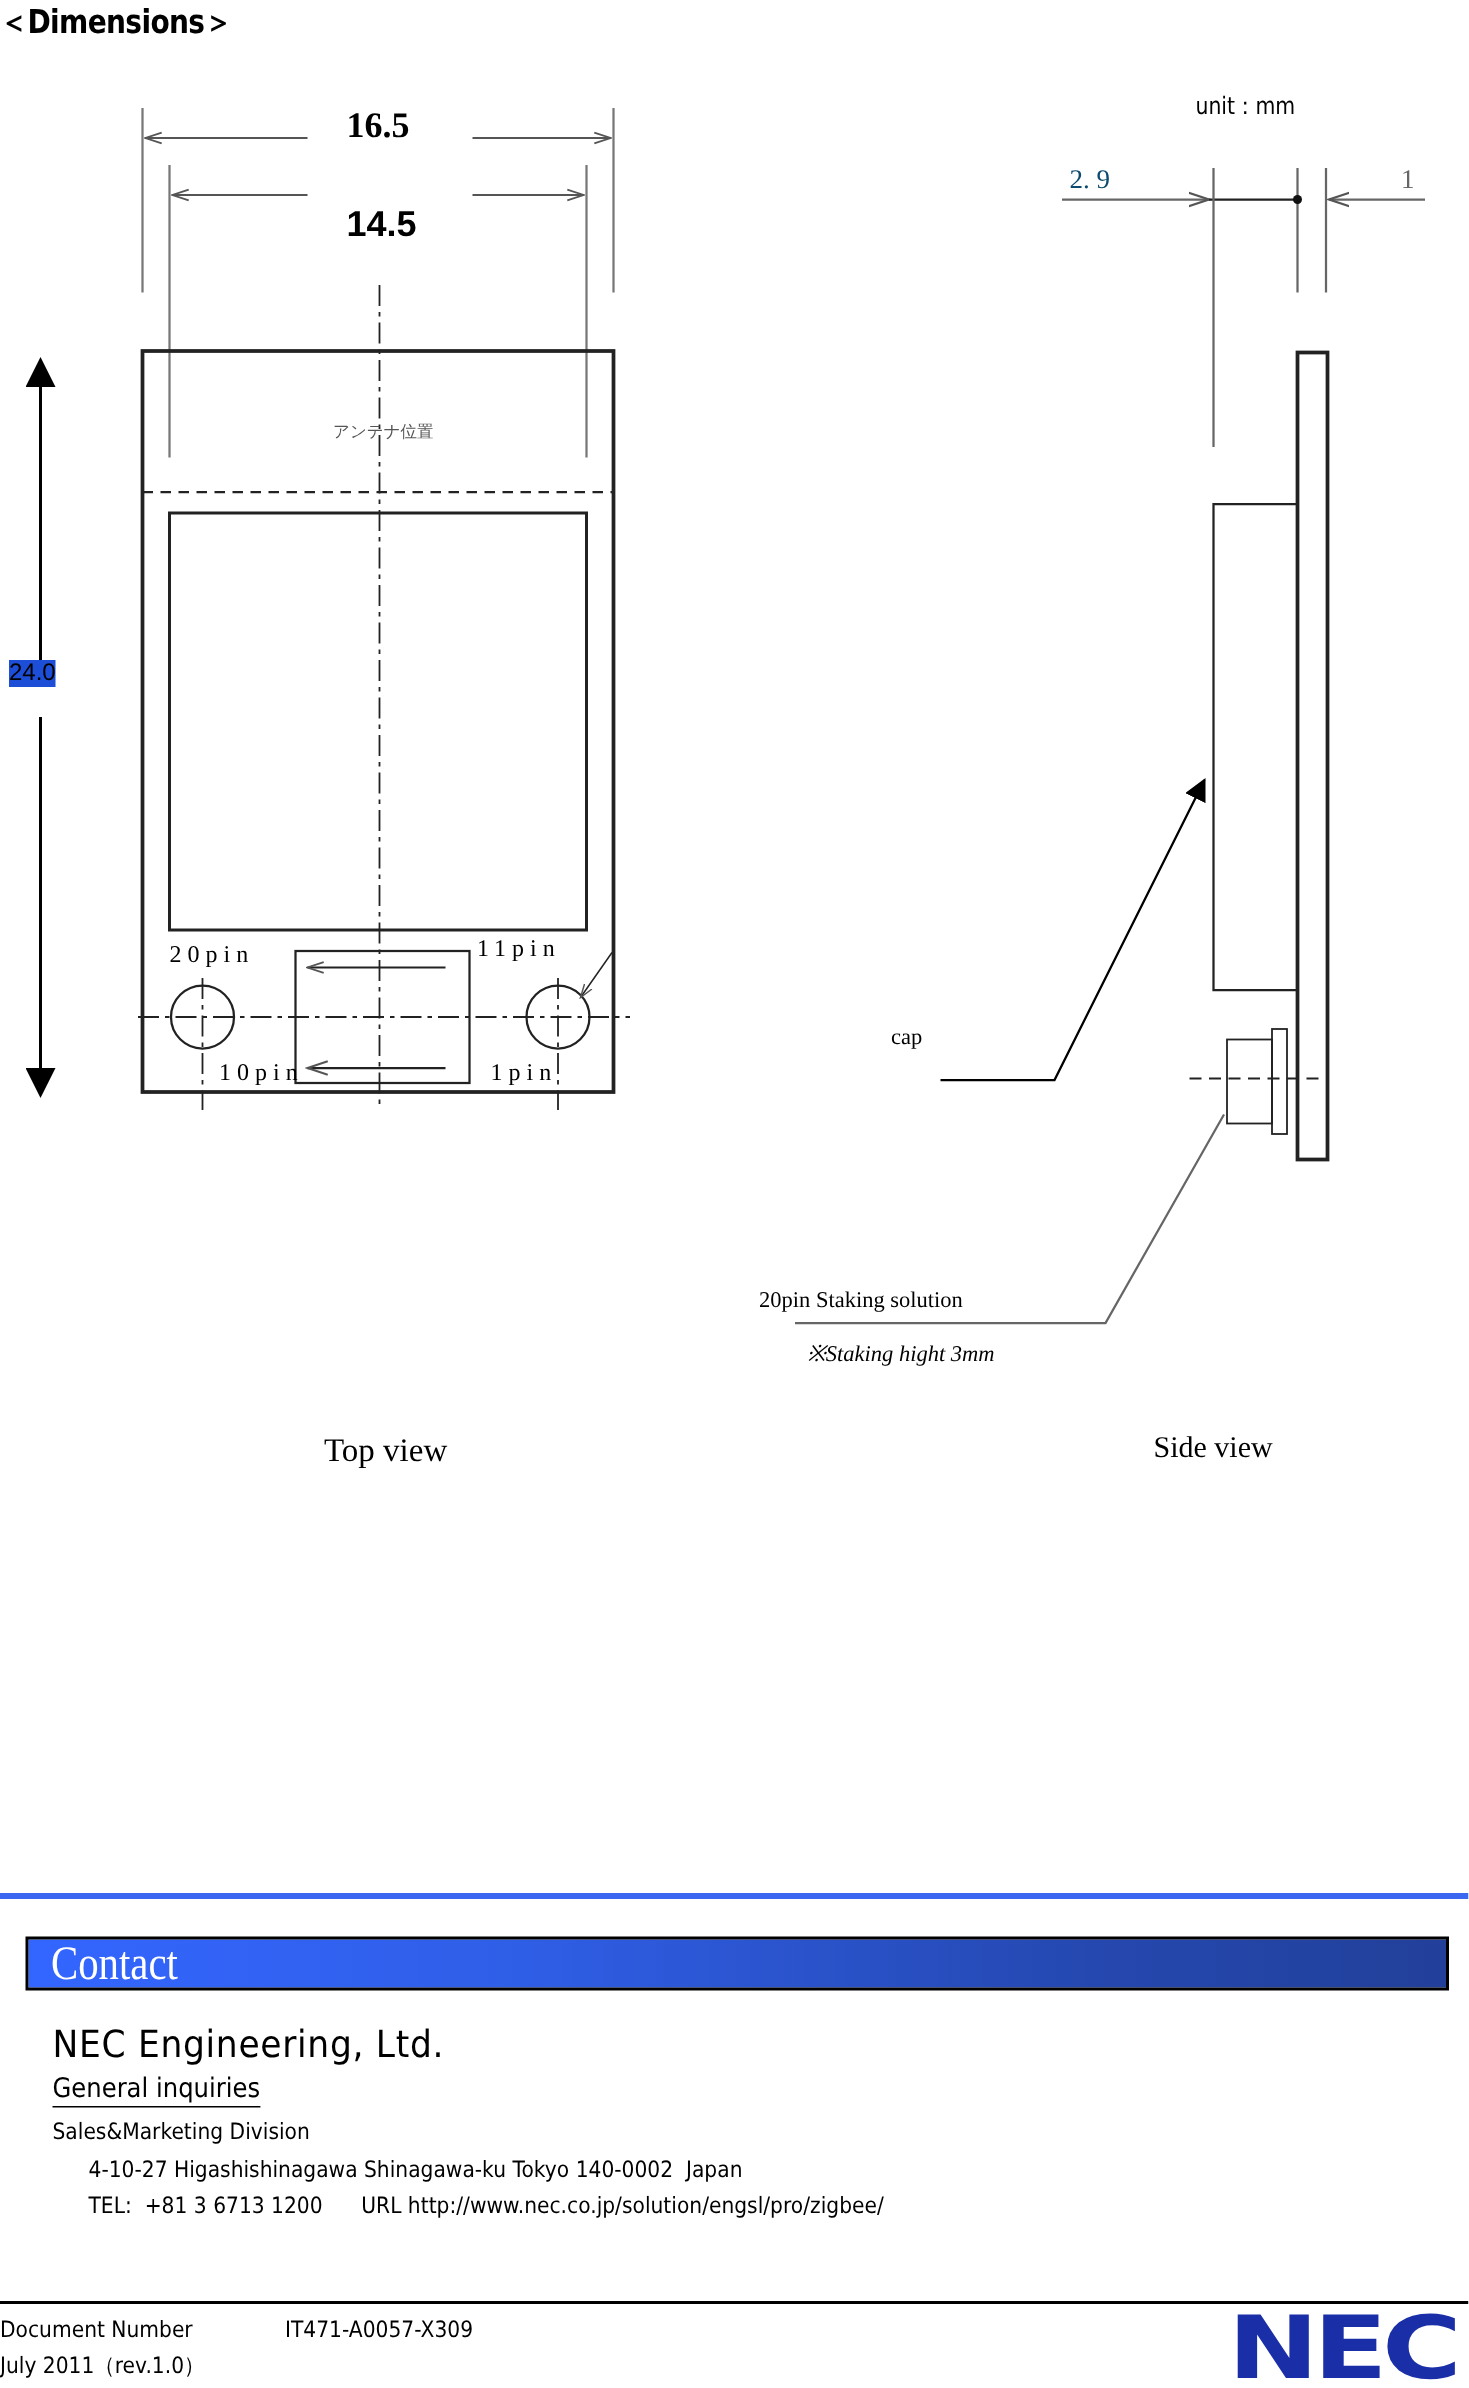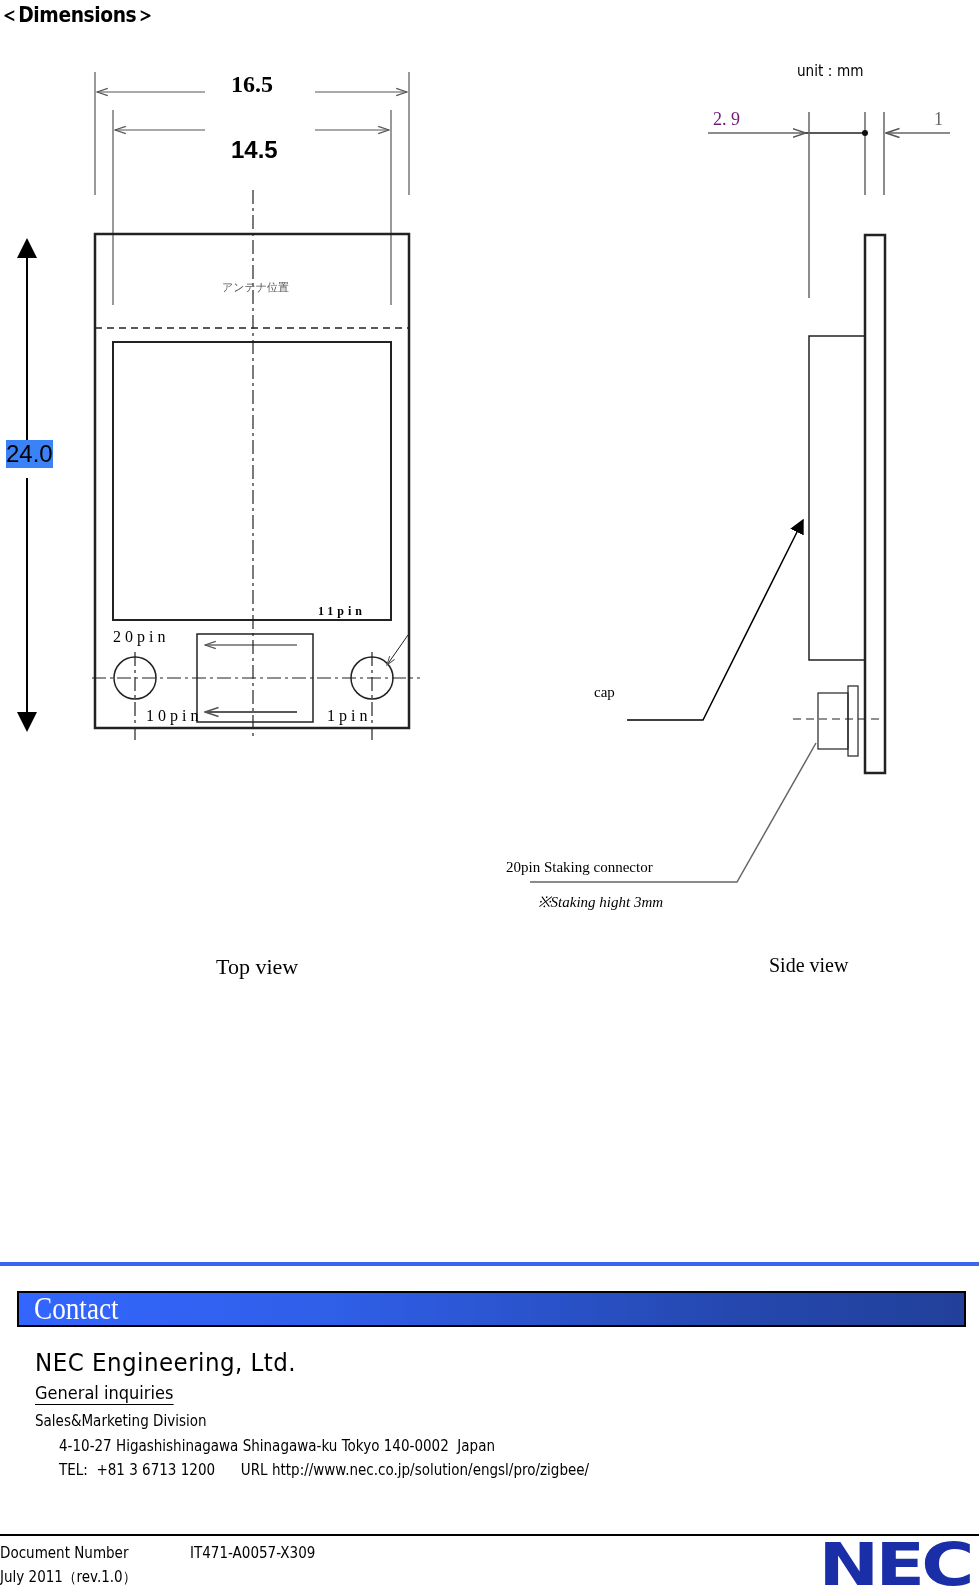--- a/index.html
+++ b/index.html
@@ -84,32 +84,32 @@
     <rect x="848" y="686" width="10" height="70" stroke-width="1.2"></rect>
     <line x1="793" y1="719" x2="880" y2="719" stroke-dasharray="8,5" stroke-width="1.2"></line>
   </g>
 
   <polyline points="627,720 703,720 803,520" fill="none" stroke="#000" stroke-width="1.5" marker-end="url(#arb)"></polyline>
   <polyline points="530,882 737,882 816,743" fill="none" stroke="#666" stroke-width="1.5"></polyline>
 </svg>
 
 <div class="abs dimlabel" style="left:231px;top:71px;font-family:Liberation Serif, serif;">16.5</div>
 <div class="abs dimlabel" style="left:231px;top:126px;margin-top:10px;">14.5</div>
-<div class="abs" style="left:6px;top:440px;font-size:24px;background:#3b82f6;">24.0</div>
+<div class="abs" style="left:6px;top:440px;font-size:16px;background:#1d4ed8;">24.0</div>
 <div class="abs" style="left:222px;top:280px;font-size:11px;color:#555;font-family:Liberation Mono, monospace;">アンテナ位置</div>
 <div class="abs serif" style="left:113px;top:628px;font-size:16px;letter-spacing:4px;text-align:right;">20pin</div>
-<div class="abs serif" style="left:318px;top:604px;font-size:12px;letter-spacing:4px;font-weight:bold;">11pin</div>
+<div class="abs serif" style="left:318px;top:624px;font-size:16px;letter-spacing:4px;">11pin</div>
 <div class="abs serif" style="left:113px;top:707px;font-size:16px;letter-spacing:4px;margin-left:33px;">10pin</div>
 <div class="abs serif" style="left:327px;top:707px;font-size:16px;letter-spacing:4px;">1pin</div>
 
 <div class="abs unit" style="left:797px;top:61px;">unit：mm</div>
-<div class="abs serif" style="left:713px;top:109px;font-size:18px;color:#701a75;">2. 9</div>
+<div class="abs serif" style="left:713px;top:109px;font-size:18px;color:#0c4a6e;">2. 9</div>
 <div class="abs serif" style="left:934px;top:109px;font-size:18px;color:#666;">1</div>
 <div class="abs serif" style="left:594px;top:684px;font-size:15px;">cap</div>
-<div class="abs serif" style="left:506px;top:859px;font-size:15px;">20pin Staking connector</div>
+<div class="abs serif" style="left:506px;top:859px;font-size:15px;">20pin Staking solution</div>
 <div class="abs serif" style="left:538px;top:891px;font-size:15px;font-style:italic;">※Staking hight 3mm</div>
 
 <div class="abs serif" style="left:216px;top:954px;font-size:22px;">Top view</div>
 <div class="abs serif" style="left:769px;top:954px;font-size:20px;">Side view</div>
 
 <div class="abs blue-rule"></div>
 <div class="abs contact-bar"></div>
 <div class="abs contact-title" style="left:34px;">Contact</div>
 
 <div class="abs company">NEC  Engineering, Ltd.</div>

